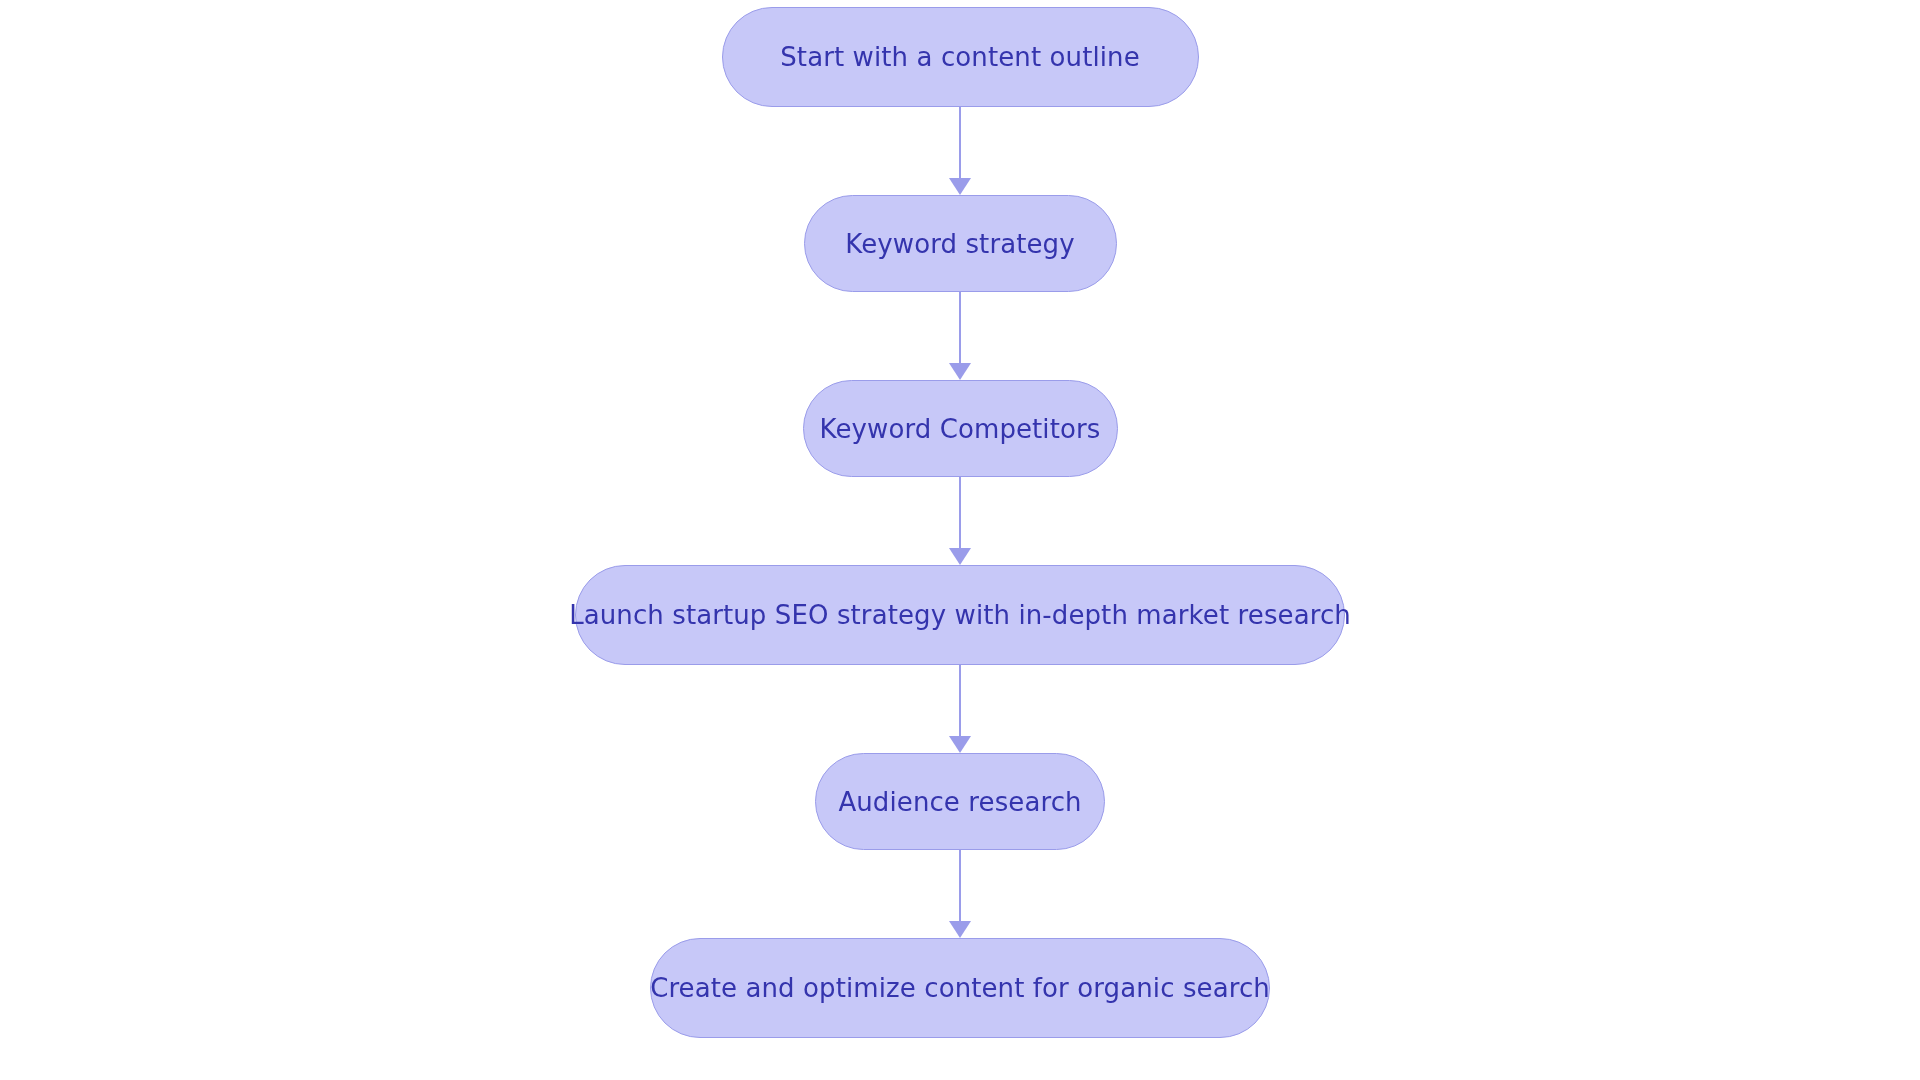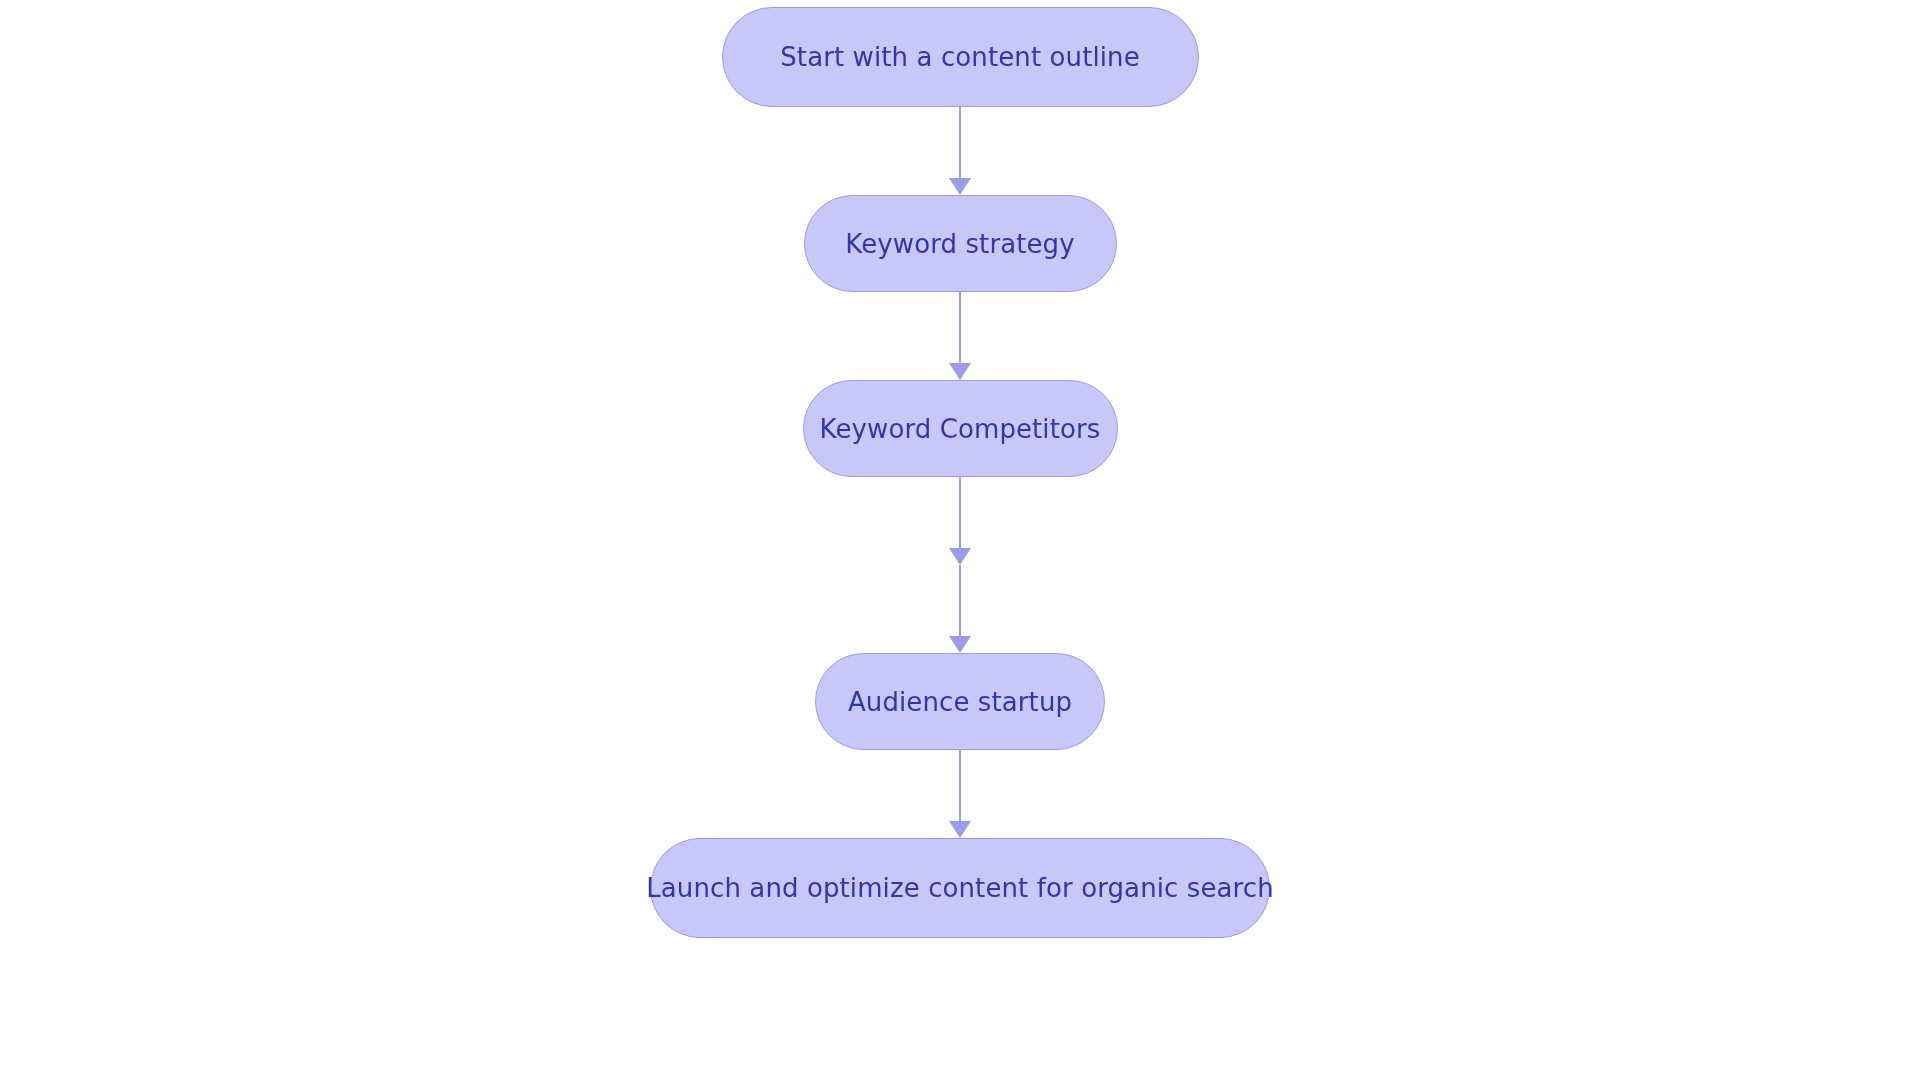--- a/index.html
+++ b/index.html
@@ -116,33 +116,36 @@
 
     <div class="flow-node node-h-sm" style="width:315px;">
       <span class="flow-node-label">Keyword Competitors</span>
     </div>
 
     <div class="connector gap-3">
       <div class="connector-line"></div>
       <div class="connector-head"></div>
     </div>
 
+    <div class="flow-node node-h-md" style="width:770px;">
+      <span class="flow-node-label">Launch startup SEO strategy with in-depth market research</span>
+    </div>
 
     <div class="connector gap-4">
       <div class="connector-line"></div>
       <div class="connector-head"></div>
     </div>
 
     <div class="flow-node node-h-sm" style="width:290px;">
-      <span class="flow-node-label">Audience startup</span>
+      <span class="flow-node-label">Audience research</span>
     </div>
 
     <div class="connector gap-5">
       <div class="connector-line"></div>
       <div class="connector-head"></div>
     </div>
 
     <div class="flow-node node-h-md" style="width:620px;">
-      <span class="flow-node-label">Launch and optimize content for organic search</span>
+      <span class="flow-node-label">Create and optimize content for organic search</span>
     </div>
 
   </div>
 </div>
 
 </body></html>

